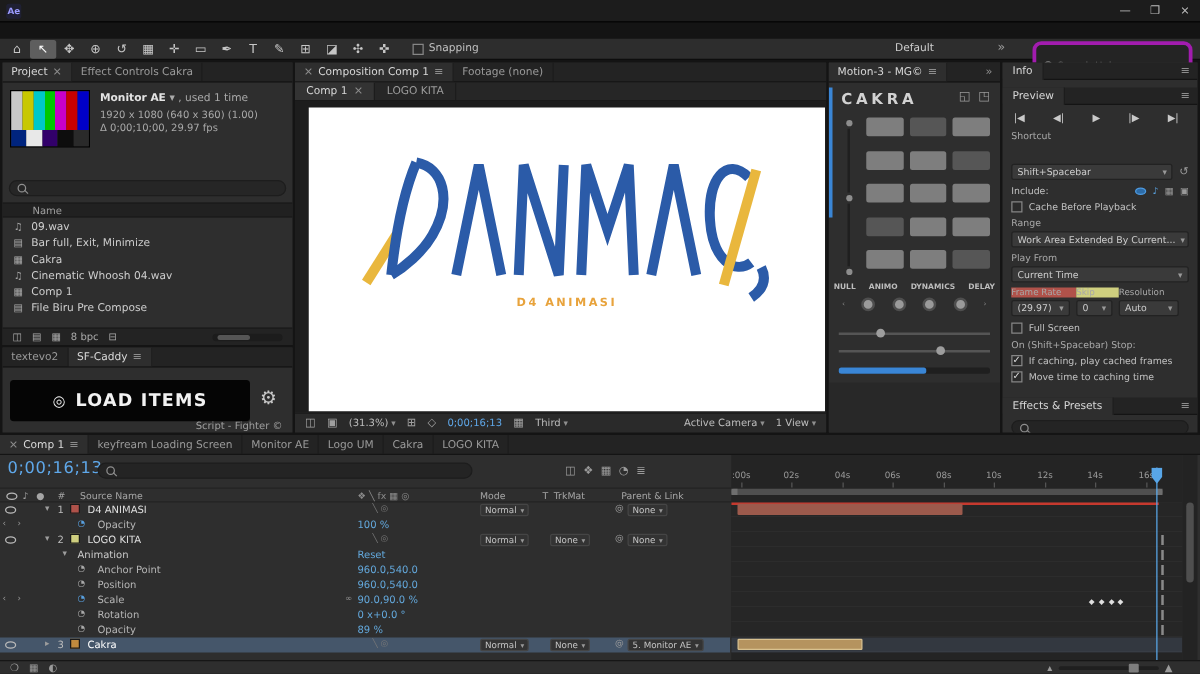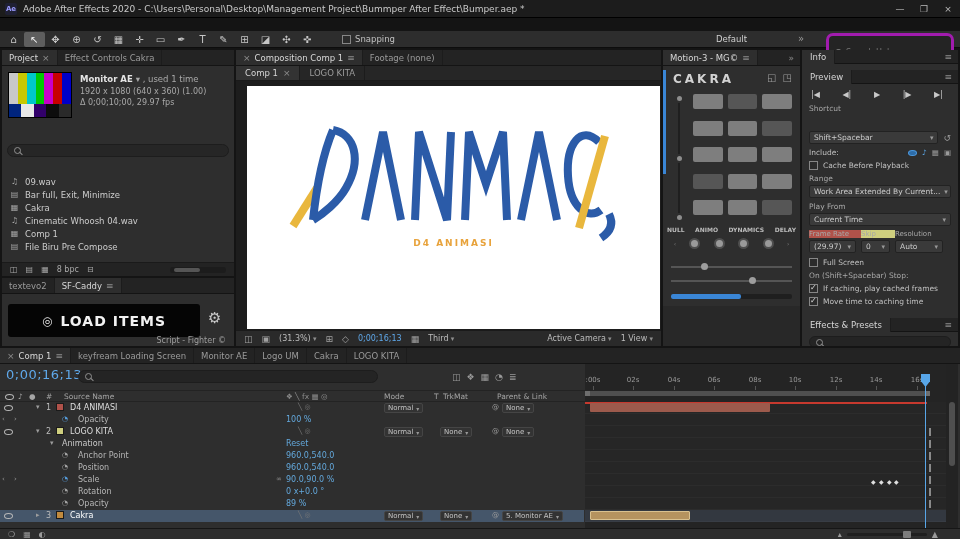--- a/index.html
+++ b/index.html
@@ -18,21 +18,21 @@
 
 
 #menubar{position:absolute;left:0;top:18px;width:960px;height:13px;background:#2d2d2d;
   display:flex;align-items:center;padding-left:2px;border-bottom:1px solid #262626}
 #menubar span{padding:0 7px;font-size:9px;color:#d2d2d2}
 #toolbar{position:absolute;left:0;top:31px;width:960px;height:17px;background:#2d2d2d;
   border-bottom:1px solid #0d0d0d;display:flex;align-items:center}
 .toolsrow{display:flex;align-items:center;padding-left:3px}
 .tool{width:21px;height:15px;display:flex;align-items:center;justify-content:center;font-size:10px;color:#c6c6c6}
 .tool.active{background:#5e5e5e;border-radius:2px;color:#fff}
-.snapwrap{display:flex;align-items:flex-end;gap:4px;margin-left:24px;font-size:8.5px;color:#c0c0c0}
+.snapwrap{display:flex;align-items:flex-end;gap:4px;margin-left:12px;font-size:8.5px;color:#c0c0c0}
 .cb{width:9px;height:9px;border:1px solid #868686;background:#2b2b2b;display:inline-block;flex:none;position:relative}
 .cb.on::after{content:"✓";position:absolute;left:0;top:-2px;font-size:8px;color:#ddd}
 #workspace{position:absolute;left:716px;top:3px;font-size:8.5px;color:#cfcfcf}
 #tbchev{position:absolute;left:798px;top:2px;color:#9a9a9a;font-size:10px}
 #helpsearch{position:absolute;left:826px;top:2px;width:128px;height:13px;background:#242424;
   border:3px solid #a21caf;border-radius:7px;display:flex;align-items:center;gap:4px;padding:16px 6px}
 #helpsearch input{background:transparent;border:none;outline:none;color:#bdbdbd;font-size:8px;width:100px;
   font-family:"DejaVu Sans","Liberation Sans",sans-serif}
 .mag{width:7px;height:7px;border:1px solid #8f8f8f;border-radius:50%;position:relative;display:inline-block;flex:none}
 .mag::after{content:"";position:absolute;width:4px;height:1px;background:#8f8f8f;right:-3px;bottom:-1px;transform:rotate(45deg)}
@@ -197,21 +197,20 @@
 #tlzoom .trk{width:80px;height:3px;background:#1f1f1f;border-radius:2px;position:relative}
 #tlzoom .trk i{position:absolute;left:56px;top:-2px;width:8px;height:7px;background:#7d7d7d;border-radius:1px}
 </style>
 </head>
 <body>
 
 <div id="app">
 
   <div id="titlebar">
     <span class="aebadge">Ae</span>
-    <span class="title">Adobe After Effects 2020 - C:\Users\Personal\Desktop\Management Project\Bummper After Effect\Bumper.aep *</span>
     <span class="winbtns">
       <span class="winbtn">—</span>
       <span class="winbtn">❐</span>
       <span class="winbtn">×</span>
     </span>
   </div>
 
 
   <div id="toolbar">
     <div class="toolsrow">
@@ -271,20 +270,23 @@
           <i style="background:#2a2a2a"></i>
         </div>
     </div>
     <div class="meta1"><span>Monitor AE</span> <em>▾ , used 1 time</em></div>
     <div class="meta2">1920 x 1080 (640 x 360) (1.00)</div>
     <div class="meta3">Δ 0;00;10;00, 29.97 fps</div>
     <div id="projsearch">
       <span class="mag"></span>
       <input style="background: transparent; border: none; outline: none; width: 180px;">
     </div>
+    <div id="projhead">
+        <span>Name</span>
+      </div>
     <div class="plist">
       <div class="prow" style="top:0">
           <span class="icn">♫</span>
           <span>09.wav</span>
         </div>
       <div class="prow" style="top:13px">
           <span class="icn">▤</span>
           <span>Bar full, Exit, Minimize</span>
         </div>
       <div class="prow" style="top:26px">

